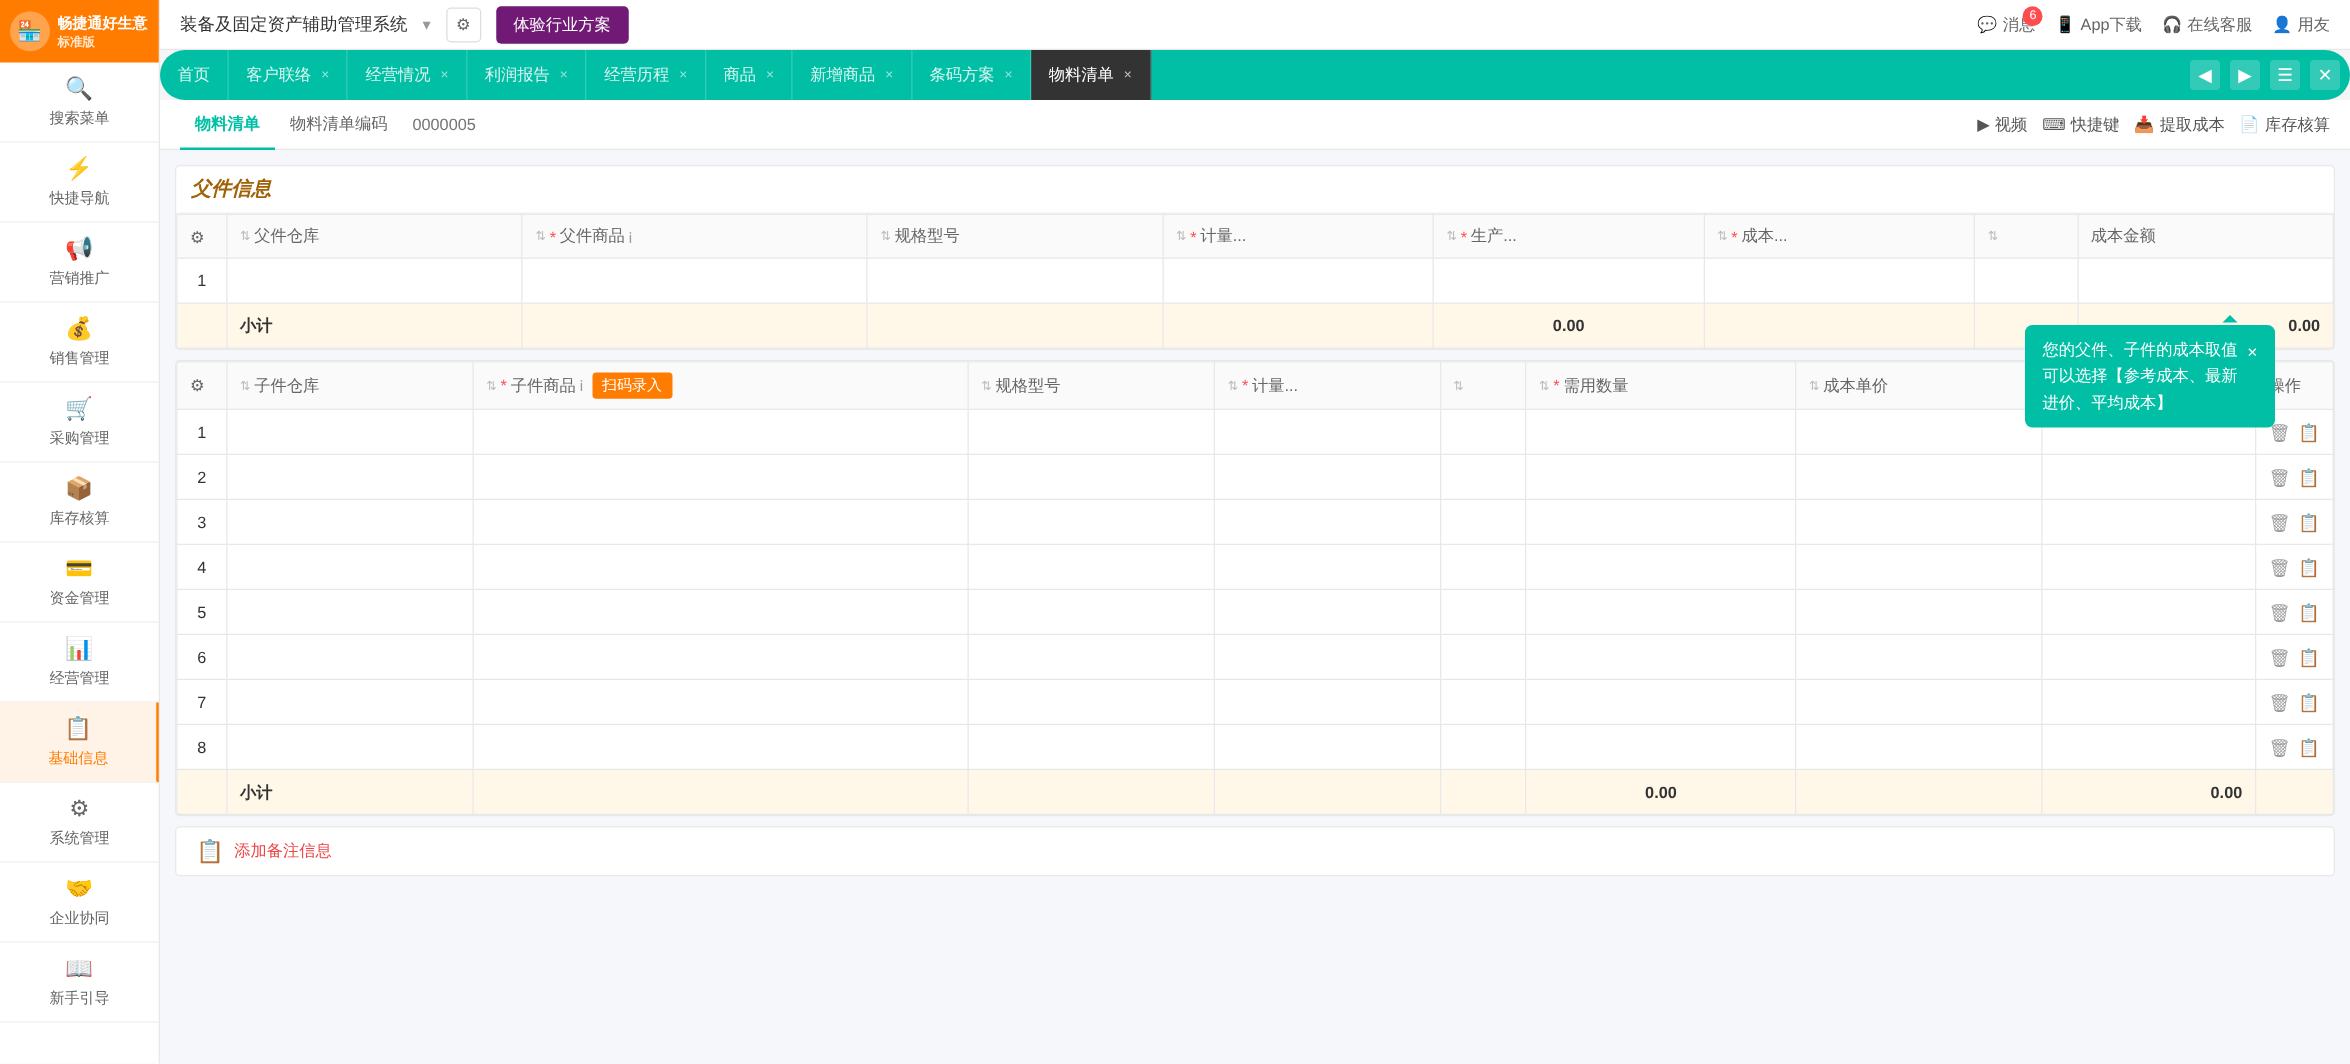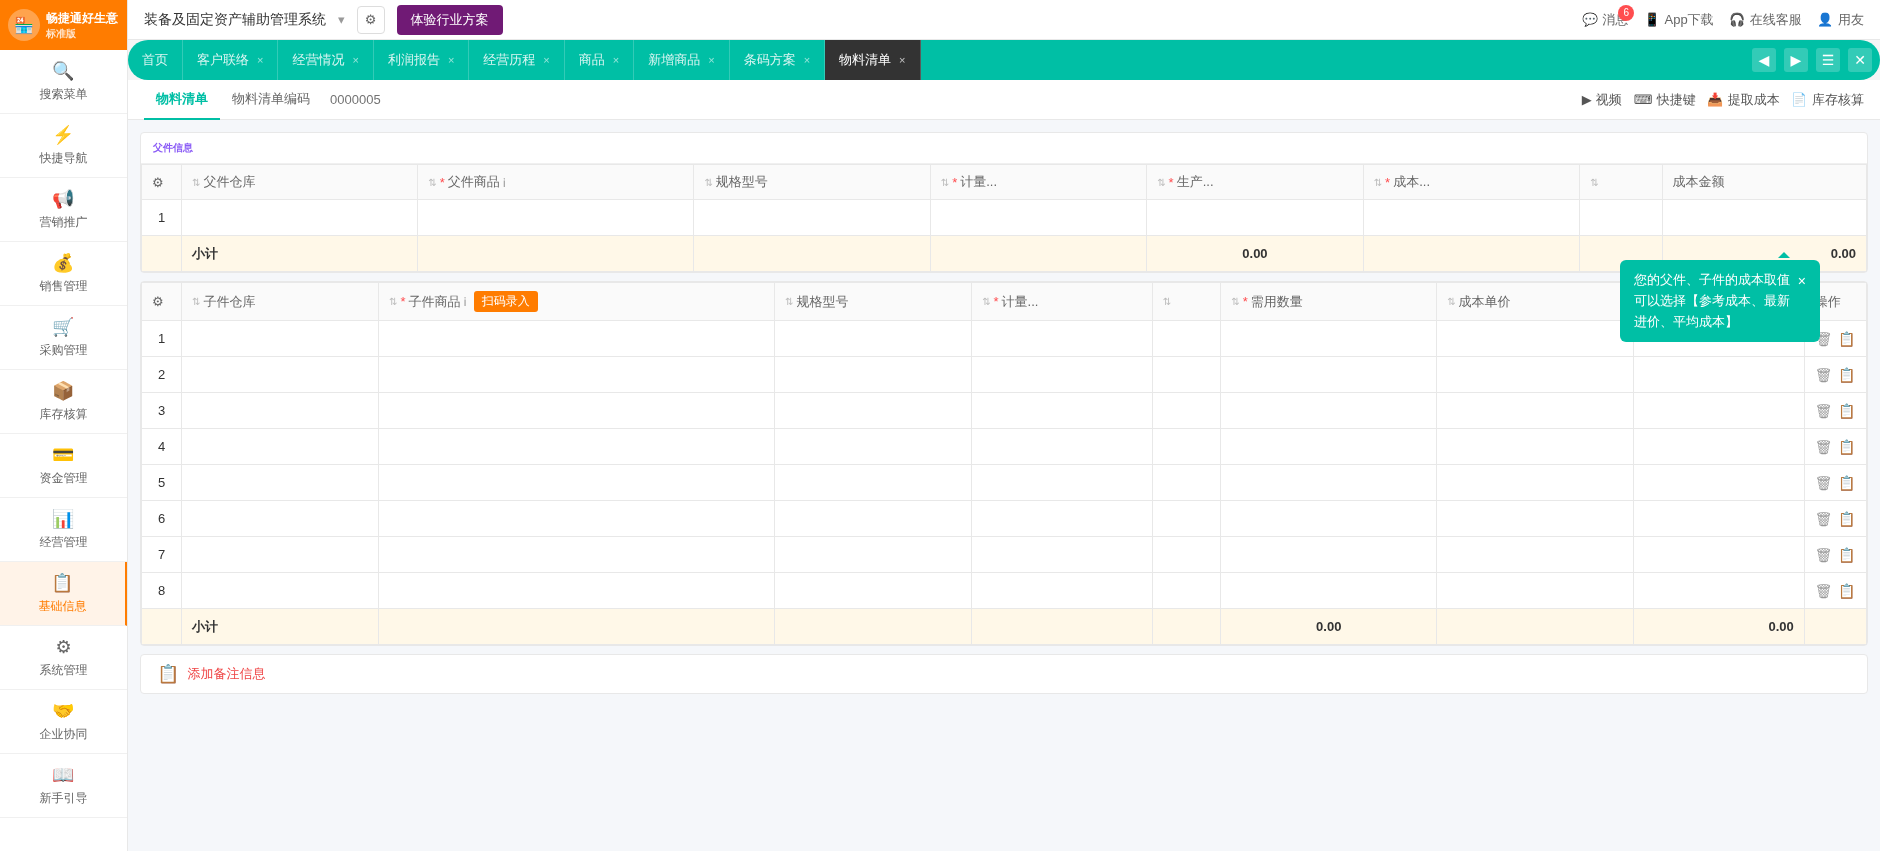--- a/index.html
+++ b/index.html
@@ -190,23 +190,24 @@
     
     .section {
       background: #fff;
       margin: 12px 12px 0 12px;
       border: 1px solid #e8e8e8;
       border-radius: 4px;
     }
     .section-header {
       padding: 8px 12px;
       font-weight: bold;
-      font-size: 10px;
-      color: #8b5cf6;
+      font-size: 16px;
+      color: #a16207;
       border-bottom: 1px solid #f0f0f0;
+      font-style: italic;
     }
 
     
     .data-table {
       width: 100%;
       border-collapse: collapse;
       font-size: 13px;
     }
     .data-table th {
       background: #fafafa;

